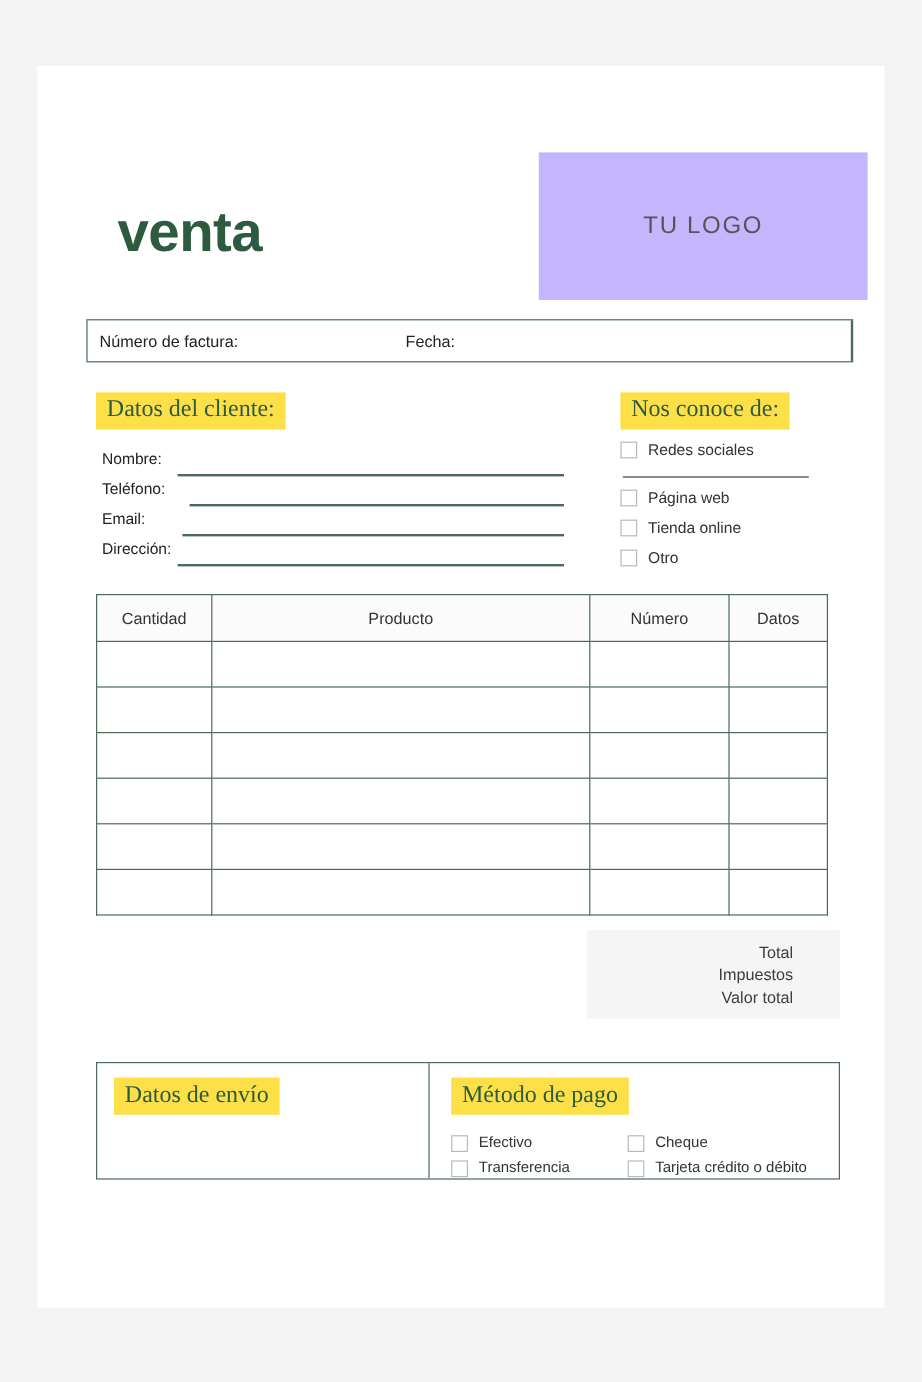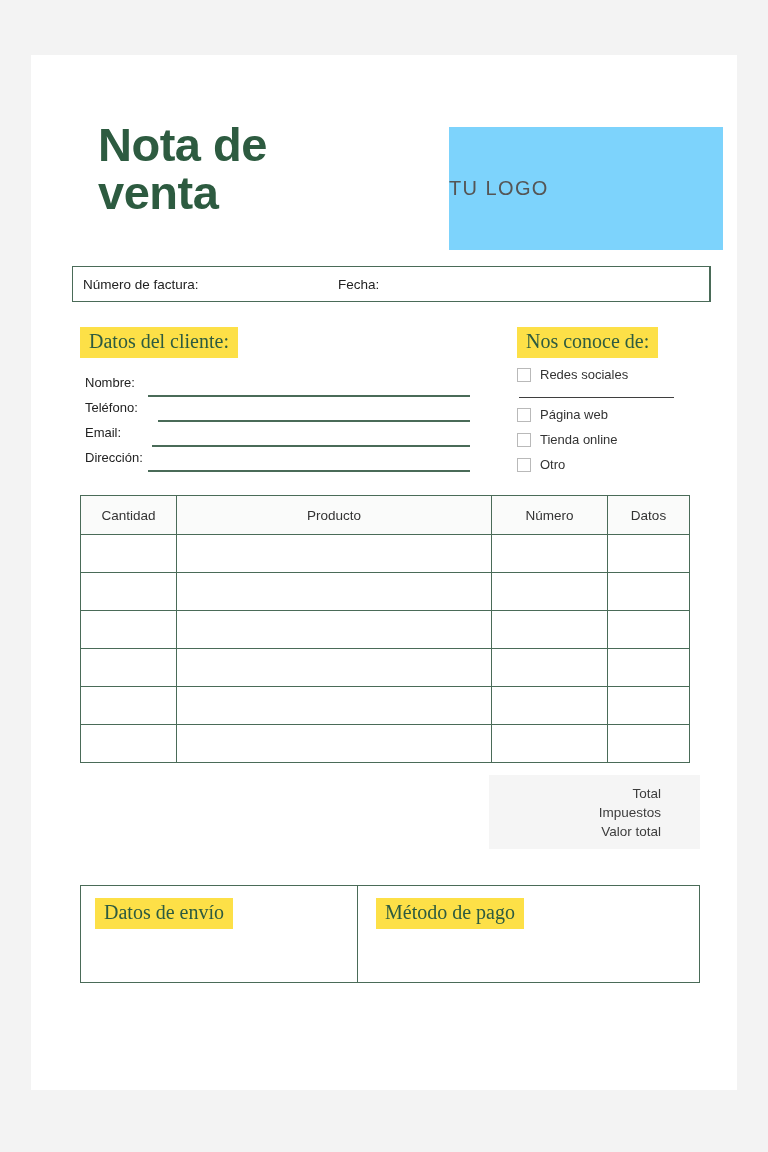--- a/index.html
+++ b/index.html
@@ -53,24 +53,24 @@
     font-weight: 700;
     letter-spacing: -0.5px;
   }
 
   .logo-box {
     position: absolute;
     left: 377px;
     top: 0px;
     width: 274px;
     height: 123px;
-    background: #7dd3fc;
+    background: #c4b5fd;
     display: flex;
     align-items: center;
-    justify-content: flex-start;
+    justify-content: center;
   }
 
   .logo-text {
     color: #555555;
     font-size: 20px;
     letter-spacing: 1.4px;
   }
 
   
   .meta-bar {
@@ -288,21 +288,21 @@
   }
 </style>
 </head>
 <body>
 
 <div class="page">
   <div class="inner">
 
     <div class="header">
       <div class="doc-title">
-        <span>Nota de</span><br>
+        <br>
         <span>venta</span>
       </div>
       <div class="logo-box">
         <span class="logo-text">TU LOGO</span>
       </div>
     </div>
 
     <div class="meta-bar">
       <div class="meta-cell right">
         <span>Número de factura:</span>
@@ -416,18 +416,41 @@
 
     <div class="bottom">
 
       <div class="ship-box">
         <span class="hl">Datos de envío</span>
       </div>
 
       <div class="pay-box">
         <span class="hl">Método de pago</span>
 
+        <div class="pay-cols">
+          <div class="pay-col">
+            <div class="pay-row">
+              <span class="cbox"></span>
+              <span class="pay-label">Efectivo</span>
+            </div>
+            <div class="pay-row">
+              <span class="cbox"></span>
+              <span class="pay-label">Transferencia</span>
+            </div>
+          </div>
+
+          <div class="pay-col">
+            <div class="pay-row">
+              <span class="cbox"></span>
+              <span class="pay-label">Cheque</span>
+            </div>
+            <div class="pay-row">
+              <span class="cbox"></span>
+              <span class="pay-label">Tarjeta crédito o débito</span>
+            </div>
+          </div>
+        </div>
       </div>
 
     </div>
 
   </div>
 </div>
 
 </body></html>

